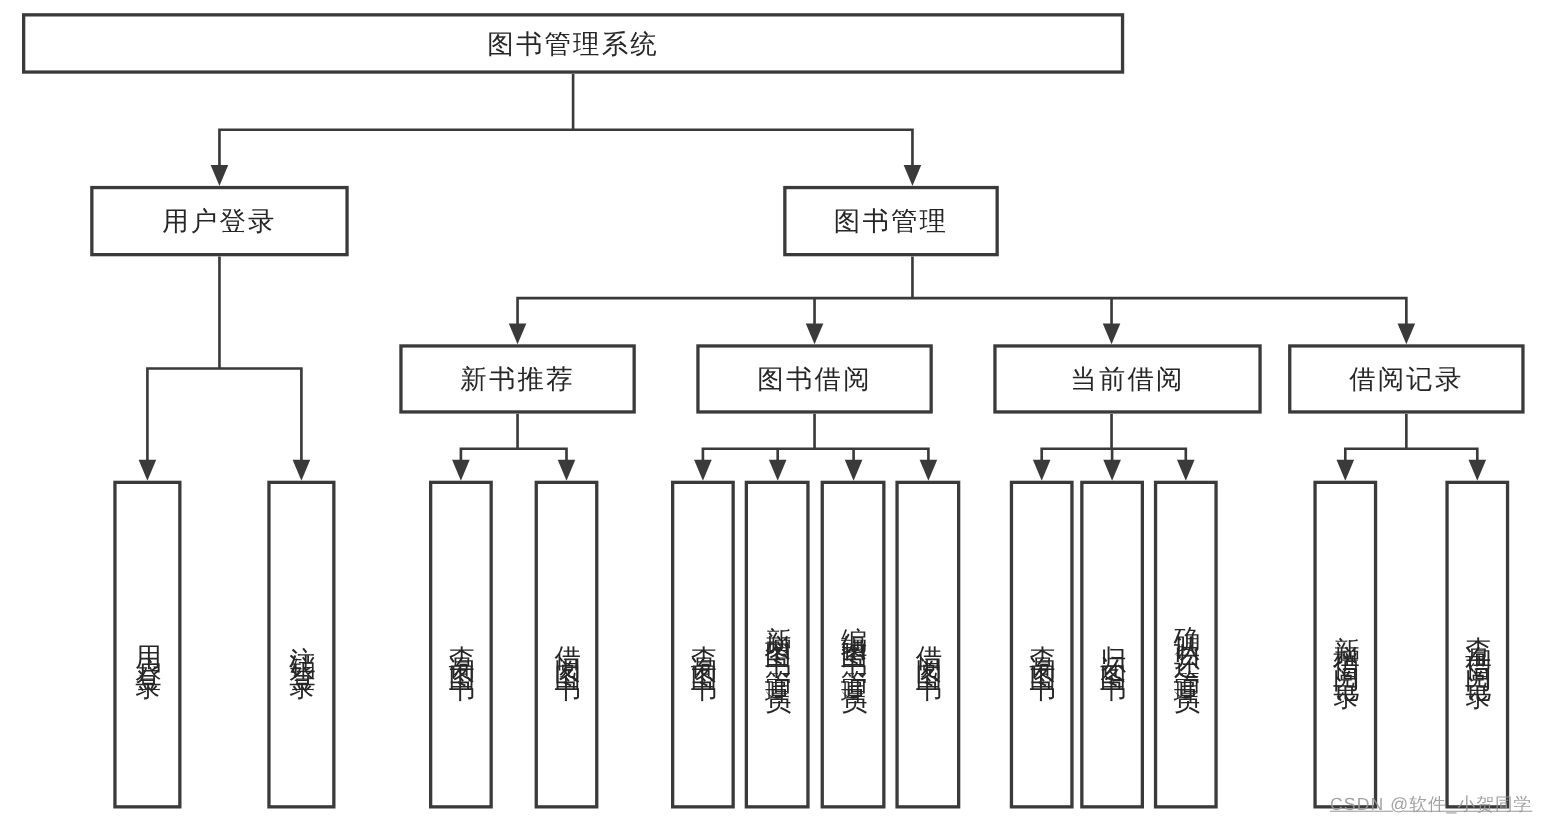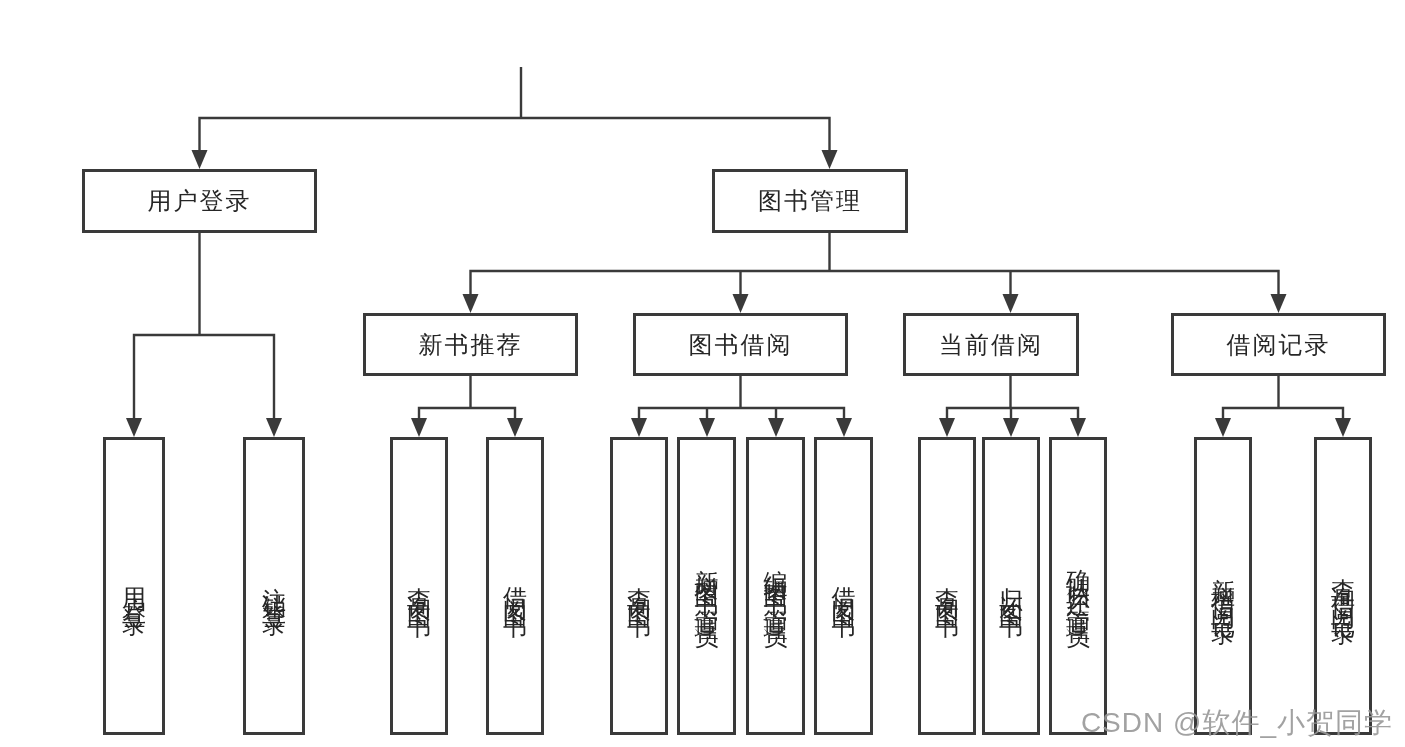--- a/index.html
+++ b/index.html
@@ -26,24 +26,25 @@
     writing-mode:vertical-rl;
     text-orientation:mixed;
     font-size:24px;
     letter-spacing:9px;
     line-height:1;
   }
   .leaf.long span{letter-spacing:8px;}
   #watermark{
     position:absolute;
     right:12px;bottom:5px;
-    font-size:28px;
+    font-size:16px;
     color:rgba(152,152,152,0.9);
     letter-spacing:1px;
     white-space:nowrap;
+    text-decoration:underline;
   }
 </style>
 </head>
 <body>
 
 <div id="canvas">
 
   <svg id="wires" viewBox="0 0 1405 747" xmlns="http://www.w3.org/2000/svg">
 
     <path d="M521,67 V118"></path>
@@ -85,27 +86,28 @@
     <polygon points="939,418 955,418 947,437"></polygon>
     <polygon points="1003,418 1019,418 1011,437"></polygon>
     <polygon points="1070,418 1086,418 1078,437"></polygon>
 
     <path d="M1278.5,376 V408"></path>
     <path d="M1223,420 V408 H1343 V420"></path>
     <polygon points="1215,418 1231,418 1223,437"></polygon>
     <polygon points="1335,418 1351,418 1343,437"></polygon>
   </svg>
 
+  <div class="node h-label" style="left:20px;top:12px;width:1002px;height:55px;">图书管理系统</div>
 
   <div class="node h-label" style="left:82px;top:169px;width:235px;height:64px;">用户登录</div>
   <div class="node h-label" style="left:712px;top:169px;width:196px;height:64px;">图书管理</div>
 
   <div class="node h-label" style="left:363px;top:313px;width:215px;height:63px;">新书推荐</div>
   <div class="node h-label" style="left:633px;top:313px;width:215px;height:63px;">图书借阅</div>
-  <div class="node h-label" style="left:903px;top:313px;width:176px;height:63px;">当前借阅</div>
+  <div class="node h-label" style="left:903px;top:313px;width:244px;height:63px;">当前借阅</div>
   <div class="node h-label" style="left:1171px;top:313px;width:215px;height:63px;">借阅记录</div>
 
   <div class="node leaf" style="left:103px;top:437px;width:62px;height:298px;">
     <span>用户登录</span>
     </div>
   <div class="node leaf" style="left:243px;top:437px;width:62px;height:298px;">
     <span>注销登录</span>
     </div>
 
   <div class="node leaf" style="left:390px;top:437px;width:58px;height:298px;">

